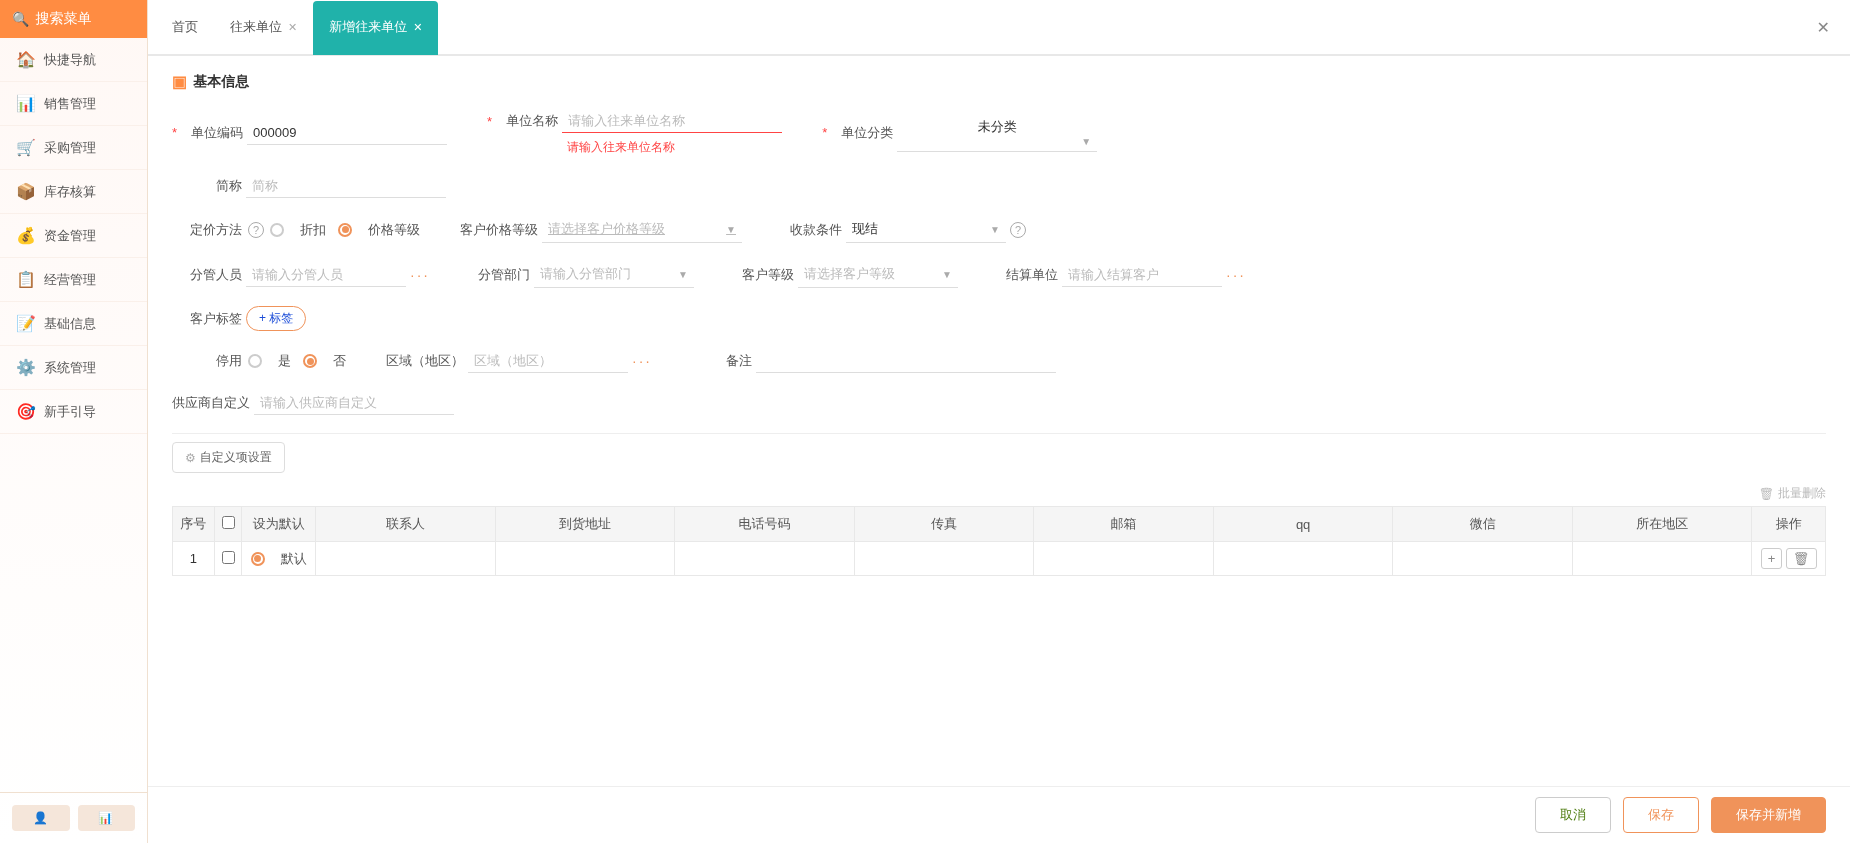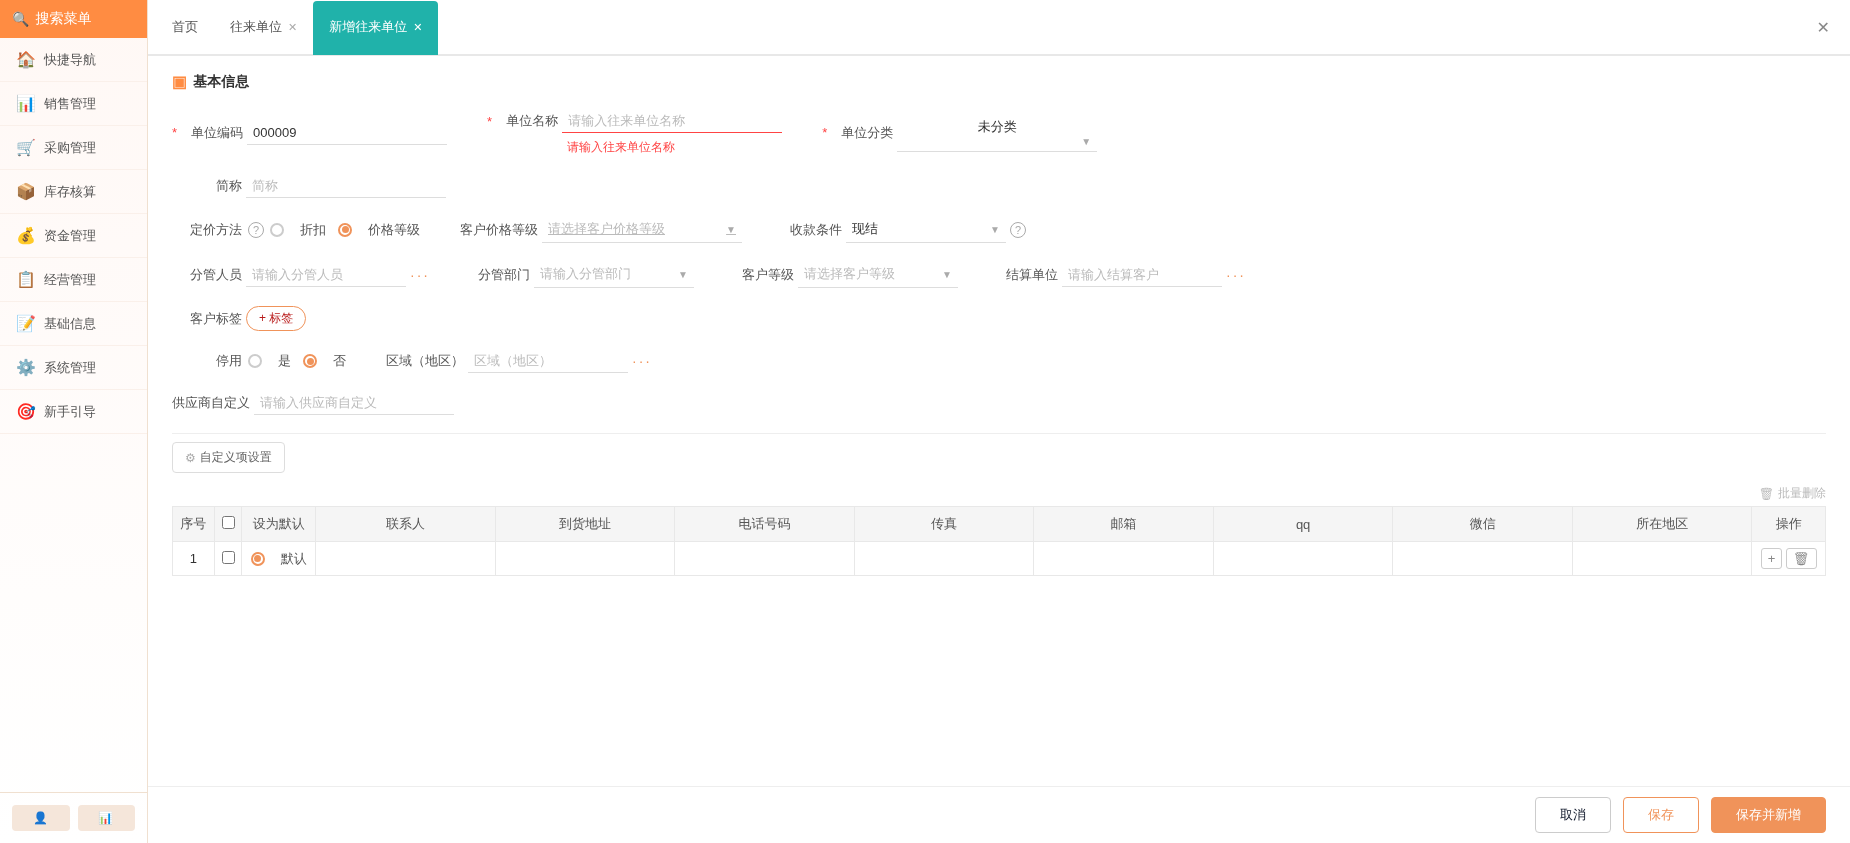--- a/index.html
+++ b/index.html
@@ -208,21 +208,21 @@
 
     
     .more-btn { color: #f0935a; cursor: pointer; font-size: 14px; letter-spacing: 2px; }
 
     
     .tag-btn {
       display: inline-flex;
       align-items: center;
       gap: 4px;
       border: 1px solid #f0935a;
-      color: #b91c1c;
+      color: #1d4ed8;
       border-radius: 14px;
       padding: 3px 12px;
       font-size: 12px;
       cursor: pointer;
       background: #fff;
     }
 
     
     .table-section {
       margin-top: 8px;
@@ -299,21 +299,21 @@
       background: #fff;
       flex-shrink: 0;
     }
     .footer-btn {
       padding: 8px 24px;
       border-radius: 4px;
       font-size: 13px;
       cursor: pointer;
       border: 1px solid #ccc;
       background: #fff;
-      color: #0f172a;
+      color: #4d7c0f;
     }
     .footer-btn.primary {
       background: #f0935a;
       color: #fff;
       border-color: #f0935a;
     }
     .footer-btn.save {
       background: #fff;
       color: #f0935a;
       border-color: #f0935a;
@@ -528,20 +528,24 @@
           </label>
         </div>
       </div>
 
       <div class="form-field" style="gap:4px;">
         <span class="form-label">区域（地区）</span>
         <input type="text" class="form-input" style="width: 160px;" placeholder="区域（地区）">
         <span class="more-btn">···</span>
       </div>
 
+      <div class="form-field" style="gap:4px;">
+        <span class="form-label">备注</span>
+        <input type="text" class="form-input" style="width: 300px;">
+      </div>
     </div>
 
     <div class="form-row-full">
       <div class="form-field" style="gap:4px;">
         <span class="form-label" style="min-width:70px;">供应商自定义</span>
         <input type="text" class="form-input" style="width: 200px;" placeholder="请输入供应商自定义">
       </div>
     </div>
 
     <div class="table-section">

